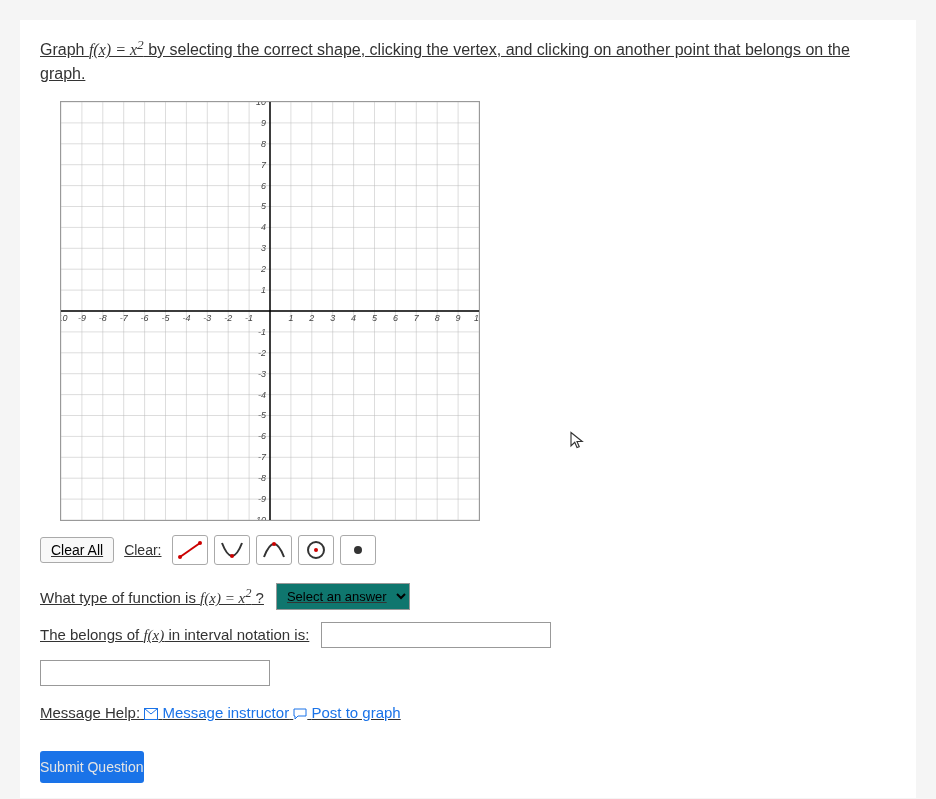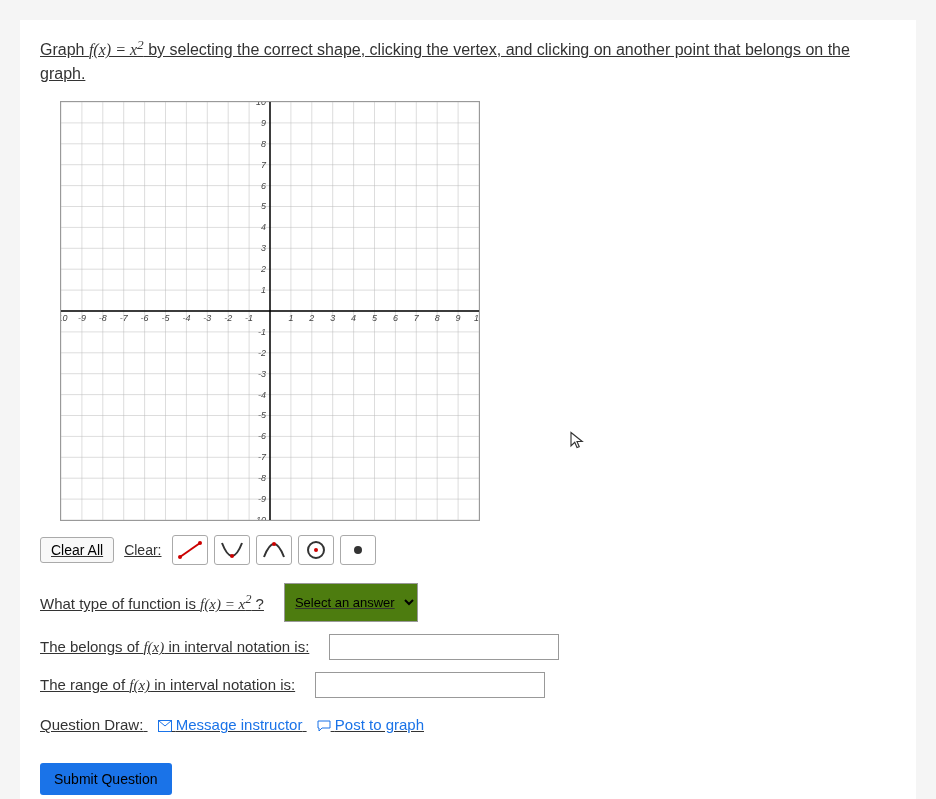--- a/index.html
+++ b/index.html
@@ -53,50 +53,49 @@
       display: flex;
       align-items: center;
       justify-content: center;
       border-radius: 3px;
     }
     .question-row {
       margin: 12px 0;
       font-size: 15px;
       display: flex;
       align-items: center;
-      gap: 20px;
+      gap: 12px;
     }
     .select-ans {
       border: 1px solid #999;
-      padding: 10px 6px;
+      padding: 4px 6px;
       font-size: 13px;
-      background: #4d7c0f;
+      background: #0f766e;
     }
     .text-input {
       border: 1px solid #999;
       width: 230px;
       height: 26px;
       padding: 2px 6px;
       font-size: 14px;
     }
     .help-row {
       margin: 18px 0;
       font-size: 15px;
     }
     .help-link {
       color: #1a73e8;
       text-decoration: none;
-      margin-left: 10px;
       cursor: pointer;
     }
     .submit-btn {
       background: #1a73e8;
-      color: #000000;
+      color: #e5e5e5;
       border: none;
-      padding: 8px 14px;
+      padding: 8px 0;
       font-size: 14px;
       cursor: pointer;
       border-radius: 3px;
       margin-top: 10px;
     }
     .cursor-icon {
       position: absolute;
       right: 310px;
       top: 330px;
       font-size: 18px;
@@ -257,28 +256,25 @@
   </div>
 
   <div class="question-row">
     <span>
       <span>The belongs of </span><span class="math">f(x)</span><span> in interval notation is:</span>
     </span>
     <input type="text" class="text-input" style="">
   </div>
 
   <div class="question-row">
-    <span>
-      <span>The range of </span><span class="math">f(x)</span><span> in interval notation is:</span>
-    </span>
     <input type="text" class="text-input" style="">
   </div>
 
   <div class="help-row">
-    <span>Question Draw:</span>
+    <span>Message Help:</span>
     <a class="help-link">
       <span class="icon-mail"><svg width="14" height="12" viewBox="0 0 14 12">
             <rect x="0.5" y="0.5" width="13" height="11" fill="none" stroke="#1a73e8"></rect>
             <path d="M0.5 0.5 L7 6 L13.5 0.5" fill="none" stroke="#1a73e8"></path>
           </svg></span>
       <span>Message instructor</span>
     </a>
     <a class="help-link">
       <span class="icon-chat"><svg width="14" height="12" viewBox="0 0 14 12">
             <path d="M1 1 H13 V8 H5 L2 11 V8 H1 Z" fill="none" stroke="#1a73e8"></path>

